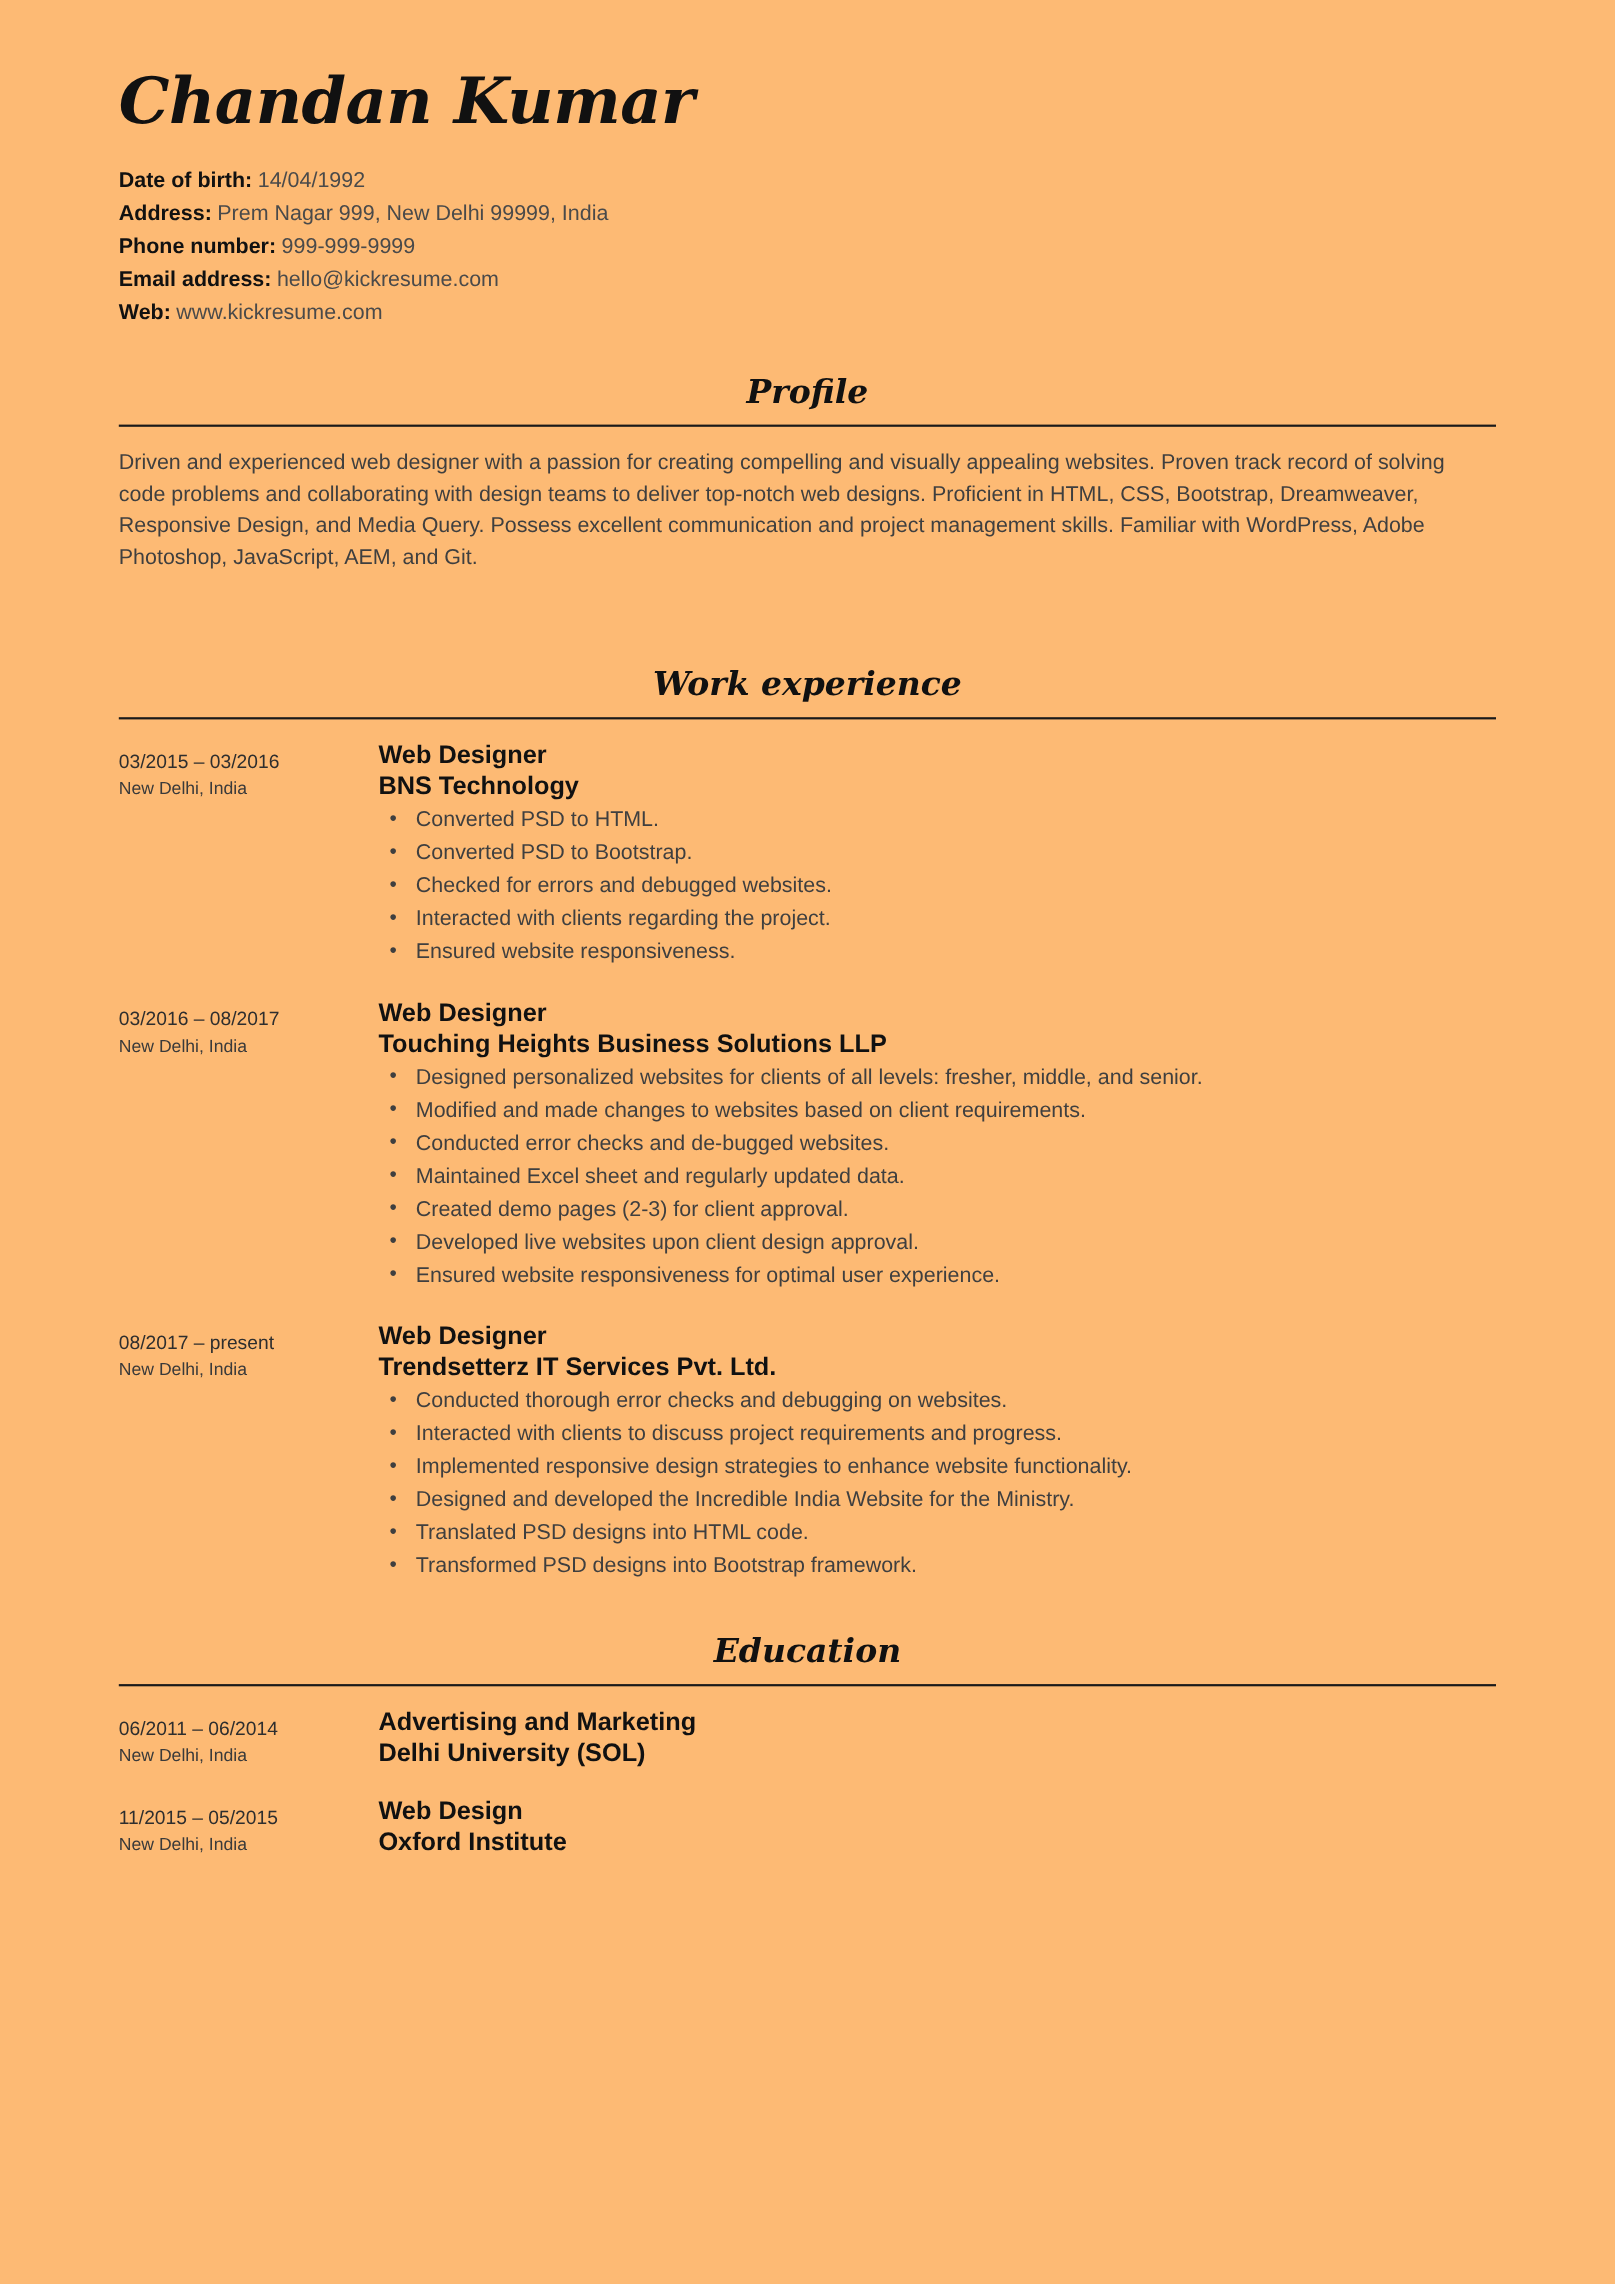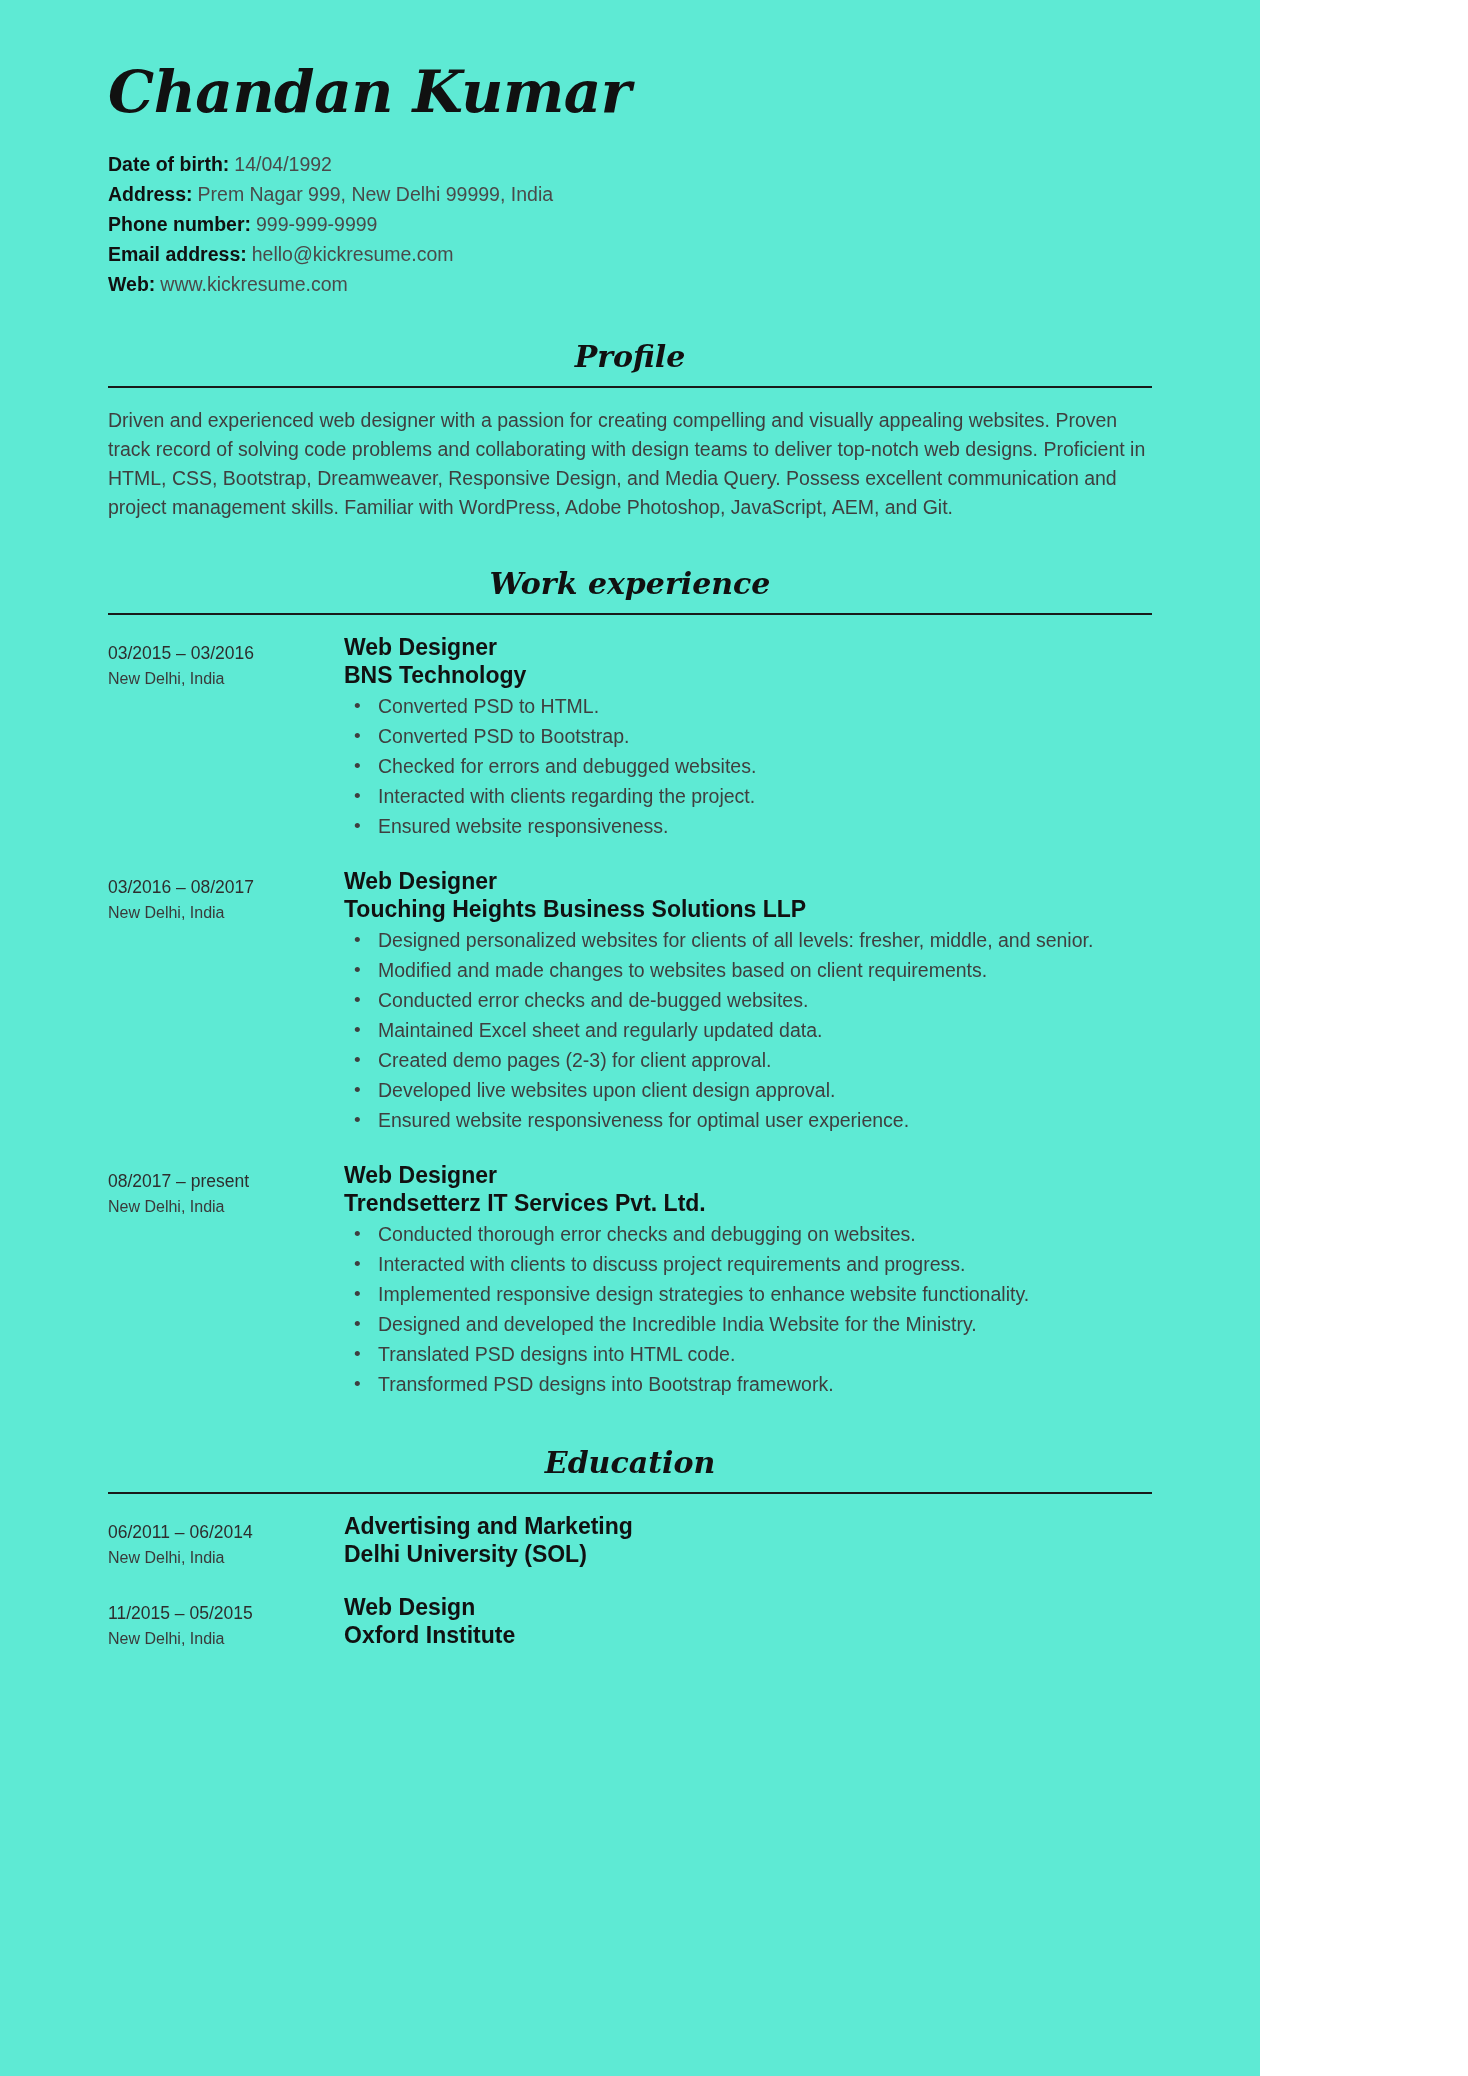--- a/index.html
+++ b/index.html
@@ -9,23 +9,23 @@
   }
   body {
     width: 1468px;
     height: 2076px;
     font-family: "Liberation Sans", sans-serif;
     color: #2e2e2e;
     -webkit-font-smoothing: antialiased;
   }
   .page {
     position: relative;
-    width: 1260px;
+    width: 1468px;
     height: 2076px;
-    background: #5eead4;
+    background: #fdba74;
     box-sizing: border-box;
     padding: 0 108px;
   }
 
   
   .name {
     font-family: "DejaVu Serif", "Liberation Serif", serif;
     font-style: italic;
     font-weight: bold;
     font-size: 58px;
@@ -138,21 +138,21 @@
   }
   .bullets li::before {
     content: "\2022";
     position: absolute;
     left: 10px;
     top: 0;
     font-size: 19px;
     color: #3f3f3f;
     line-height: 30px;
   }
-  .exp-section { margin-top: 44px; }
+  .exp-section { margin-top: 83px; }
   .edu-section { margin-top: 46px; }
   .edu-entry { margin-bottom: 22px; }
 </style>
 </head>
 <body>
 
 <div class="page">
 
   <div>
     <h1 class="name">Chandan Kumar</h1>

